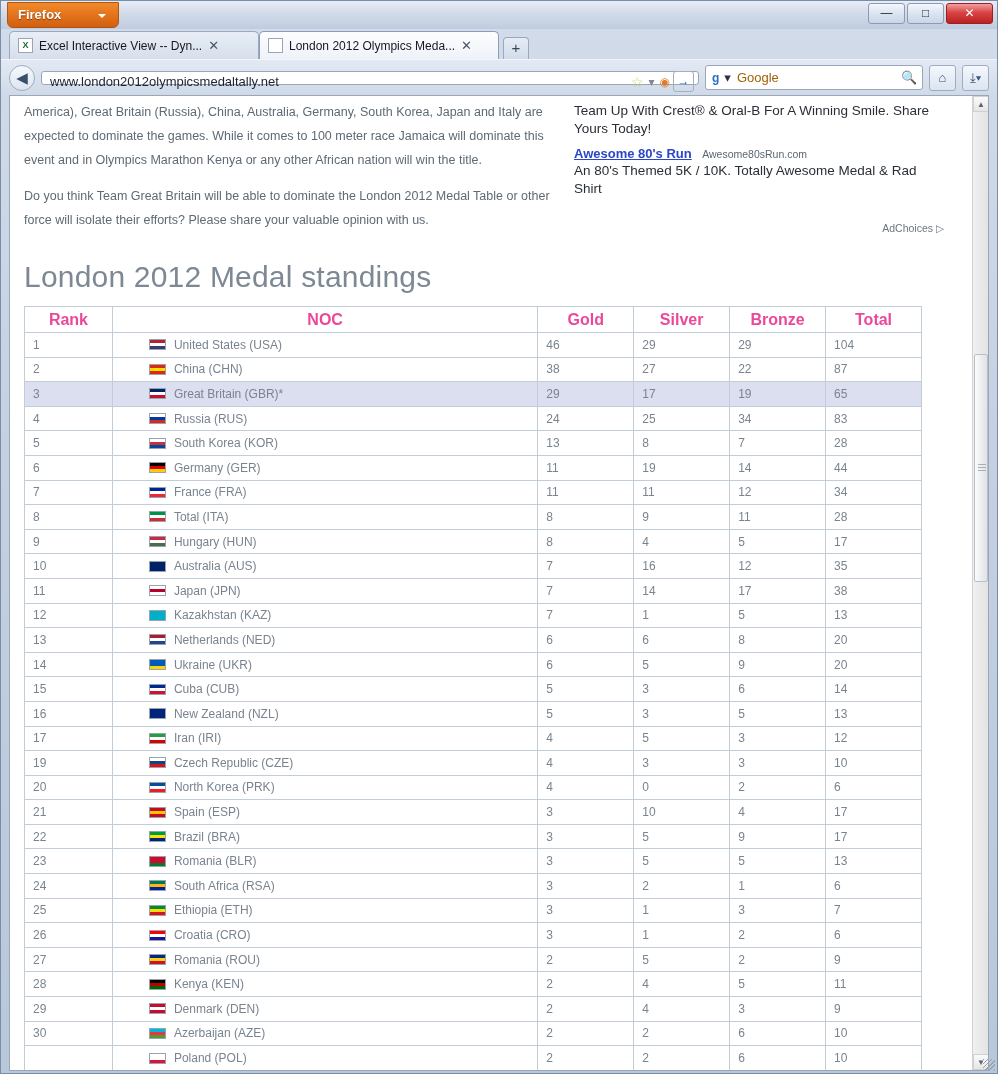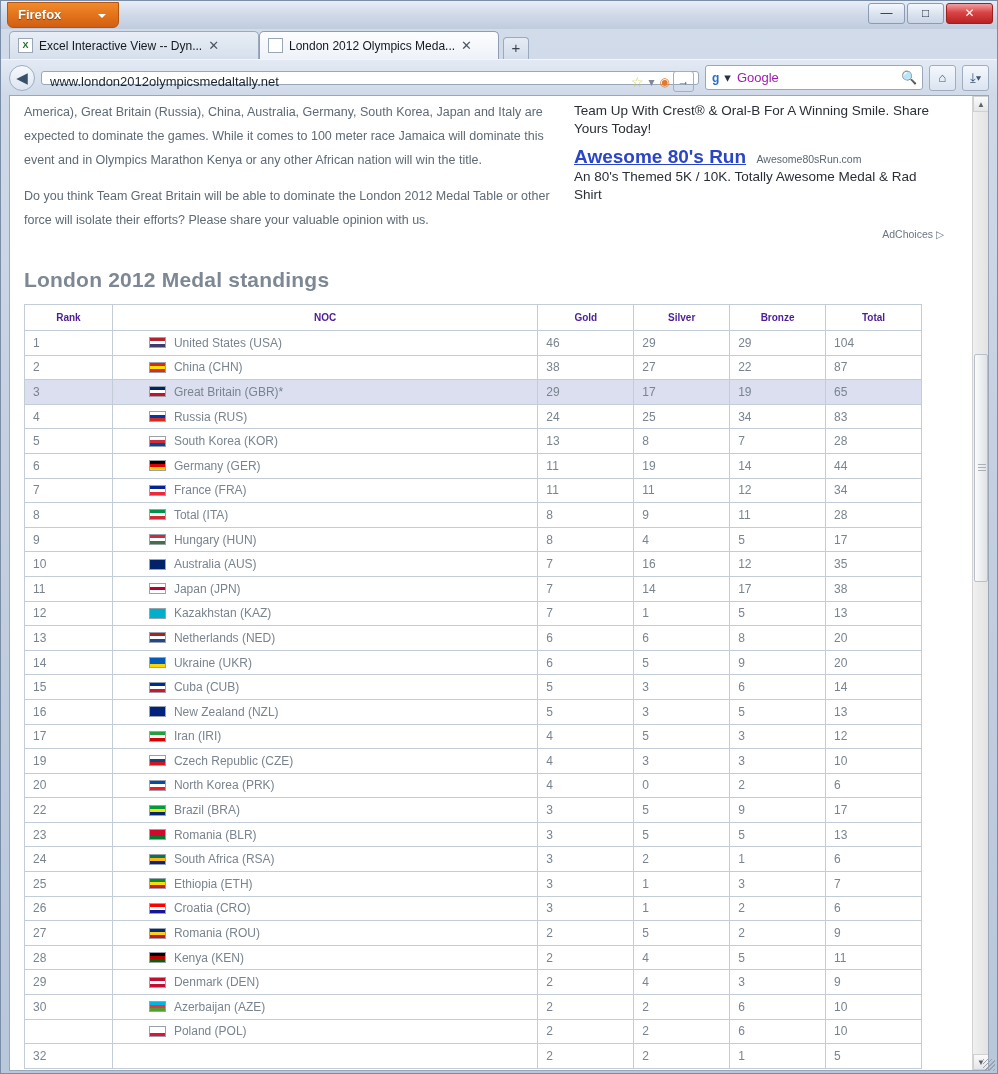--- a/index.html
+++ b/index.html
@@ -150,21 +150,21 @@
     border: 1px solid #9aa7b8;
     border-radius: 3px;
     padding: 0 4px 0 4px;
     font-size: 13px;
     color: #2a3240;
   }
   .glogo {
     font-size: 12px; font-weight: bold; color: #2b6fc2;
     padding: 0 5px 0 2px;
   }
-  .searchbar .sterm { flex: 1 1 auto; color: #a21caf; }
+  .searchbar .sterm { flex: 1 1 auto; color: #a16207; }
   .searchbar .mag { color: #2a6fc0; font-size: 13px; }
   .homebtn, .dlbtn {
     width: 27px; height: 26px;
     border: 1px solid #9fadc0; border-radius: 3px;
     background: linear-gradient(to bottom, #f4f8fd 0%, #dbe4f0 100%);
     text-align: center; line-height: 24px; font-size: 13px; color: #3c5573;
   }
 
   
   .content {
@@ -185,43 +185,43 @@
     padding: 0 14px;
   }
   .topcols { display: flex; gap: 20px; padding-top: 4px; }
   .leftcol { width: 530px; }
   .rightcol { width: 370px; padding-top: 2px; }
   .intro-p {
     font-size: 12.5px; color: #5e6a74; line-height: 24px; margin: 0 0 12px 0;
   }
   .ad-line { font-size: 13.5px; color: #2a2f36; line-height: 18px; }
   .ad-title {
-    font-size: 19px; font-weight: bold; color: #2a45c8;
+    font-size: 13px; font-weight: bold; color: #2a45c8;
     text-decoration: underline; display: inline-block; margin-top: 8px;
   }
   .ad-url { font-size: 10.5px; color: #5b6672; margin-left: 6px; }
   .adchoices { text-align: right; font-size: 10.5px; color: #6b7682; margin-top: 24px; }
 
   h1.page-title {
-    font-size: 21px; color: #7d8894; font-weight: bold;
-    margin: 24px 0 12px 0; letter-spacing: .2px;
+    font-size: 30px; color: #7d8894; font-weight: normal;
+    margin: 16px 0 12px 0; letter-spacing: .2px;
   }
 
   table.medals {
     width: 898px;
     border-collapse: collapse;
     font-size: 12px;
     color: #6d7883;
   }
   table.medals th {
     border: 1px solid #c3cdd8;
     background: #fff;
-    font-size: 10px;
+    font-size: 16px;
     font-weight: bold;
-    color: #4c1d95;
+    color: #ec4899;
     height: 26px;
     padding: 0 8px;
   }
   table.medals td {
     border: 1px solid #c3cdd8;
     height: 24.6px;
     padding: 0 8px;
     color: #79848f;
     vertical-align: middle;
   }
@@ -592,20 +592,33 @@
                   <span class="flag" style="background: linear-gradient(rgb(2, 79, 162) 0px, rgb(2, 79, 162) 33%, rgb(255, 255, 255) 33%, rgb(255, 255, 255) 66%, rgb(237, 28, 39) 66%, rgb(237, 28, 39) 100%);"></span>
                   <span>North Korea (PRK)</span>
                 </div>
               </td>
               <td class="num">4</td>
               <td class="num">0</td>
               <td class="num">2</td>
               <td class="num">6</td>
             </tr>
             <tr>
+              <td class="rank">21</td>
+              <td class="noc">
+                <div class="noc-inner">
+                  <span class="flag" style="background: linear-gradient(rgb(198, 11, 30) 0px, rgb(198, 11, 30) 33%, rgb(255, 196, 0) 33%, rgb(255, 196, 0) 66%, rgb(198, 11, 30) 66%, rgb(198, 11, 30) 100%);"></span>
+                  <span>Spain (ESP)</span>
+                </div>
+              </td>
+              <td class="num">3</td>
+              <td class="num">10</td>
+              <td class="num">4</td>
+              <td class="num">17</td>
+            </tr>
+            <tr>
               <td class="rank">22</td>
               <td class="noc">
                 <div class="noc-inner">
                   <span class="flag" style="background: linear-gradient(rgb(0, 155, 58) 0px, rgb(0, 155, 58) 33%, rgb(254, 223, 0) 33%, rgb(254, 223, 0) 66%, rgb(0, 39, 118) 66%, rgb(0, 39, 118) 100%);"></span>
                   <span>Brazil (BRA)</span>
                 </div>
               </td>
               <td class="num">3</td>
               <td class="num">5</td>
               <td class="num">9</td>

